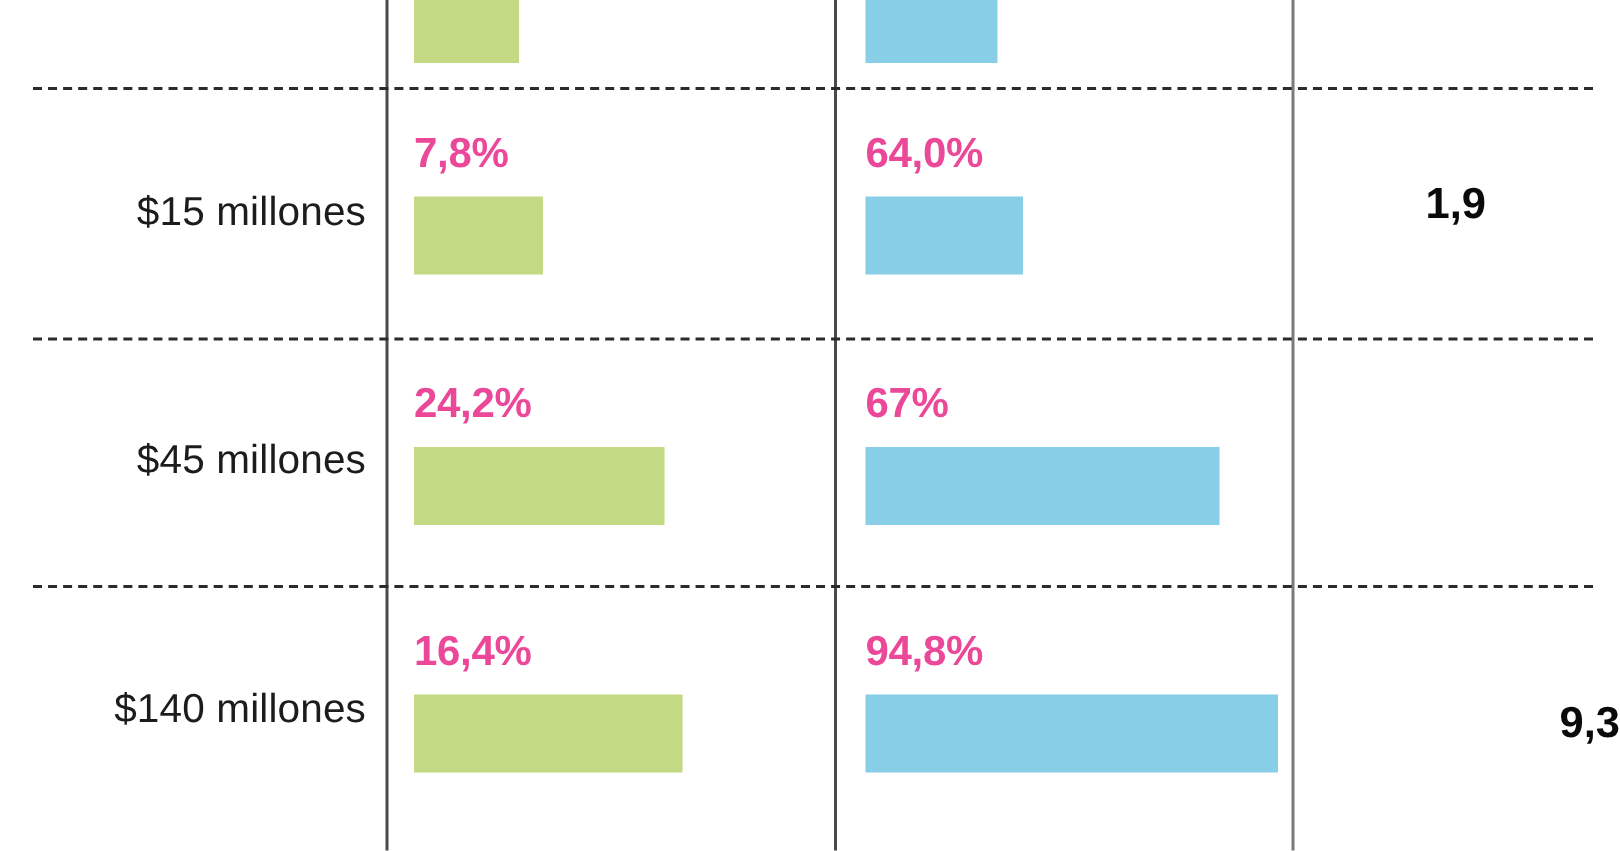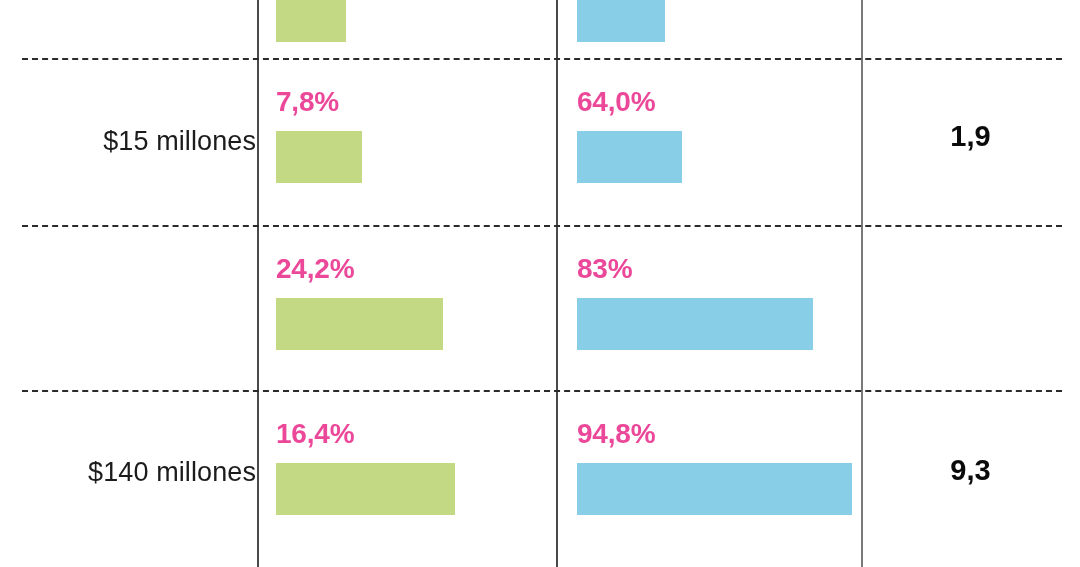--- a/index.html
+++ b/index.html
@@ -53,21 +53,21 @@
     width: 1080px;
   }
   .row.r0 { top: -110px;  height: 168px; }
   .row.r1 { top: 58px;   height: 167px; }
   .row.r2 { top: 225px;  height: 165px; }
   .row.r3 { top: 390px;  height: 177px; }
 
   
   .cat-label {
     position: absolute;
-    left: 16px;
+    left: 4px;
     width: 240px;
     text-align: right;
     font-size: 27px;
     font-weight: 300;
     color: #1c1c1c;
     letter-spacing: 0.1px;
     white-space: nowrap;
   }
   .row.r1 .cat-label { top: 68px; }
   .row.r2 .cat-label { top: 66px; }
@@ -108,21 +108,21 @@
     left: 861px;
     width: 219px;
     text-align: center;
     font-size: 29px;
     font-weight: 700;
     color: #0a0a0a;
     white-space: nowrap;
   }
   .row.r1 .ratio-cell { top: 62px; }
   .row.r2 .ratio-cell { top: 62px; }
-  .row.r3 .ratio-cell { top: 64px; }
+  .row.r3 .ratio-cell { top: 76px; text-align: right; }
 </style>
 </head>
 <body>
 
 <div id="chart-root">
 
   <div class="col-divider d1"></div>
   <div class="col-divider d2"></div>
   <div class="col-divider d3"></div>
 
@@ -150,26 +150,27 @@
       <div class="bar-rect green" style="width: 86px;"></div>
     </div>
     <div class="bar-cell blue">
       <div class="bar-value">64,0%</div>
       <div class="bar-rect blue" style="width: 105px;"></div>
     </div>
     <div class="ratio-cell">1,9</div>
   </div>
 
   <div class="row r2">
+    <div class="cat-label">$45 millones</div>
     <div class="bar-cell green">
       <div class="bar-value">24,2%</div>
       <div class="bar-rect green" style="width: 167px;"></div>
     </div>
     <div class="bar-cell blue">
-      <div class="bar-value">83%</div>
+      <div class="bar-value">67%</div>
       <div class="bar-rect blue" style="width: 236px;"></div>
     </div>
   </div>
 
   <div class="row r3">
     <div class="cat-label">$140 millones</div>
     <div class="bar-cell green">
       <div class="bar-value">16,4%</div>
       <div class="bar-rect green" style="width: 179px;"></div>
     </div>

